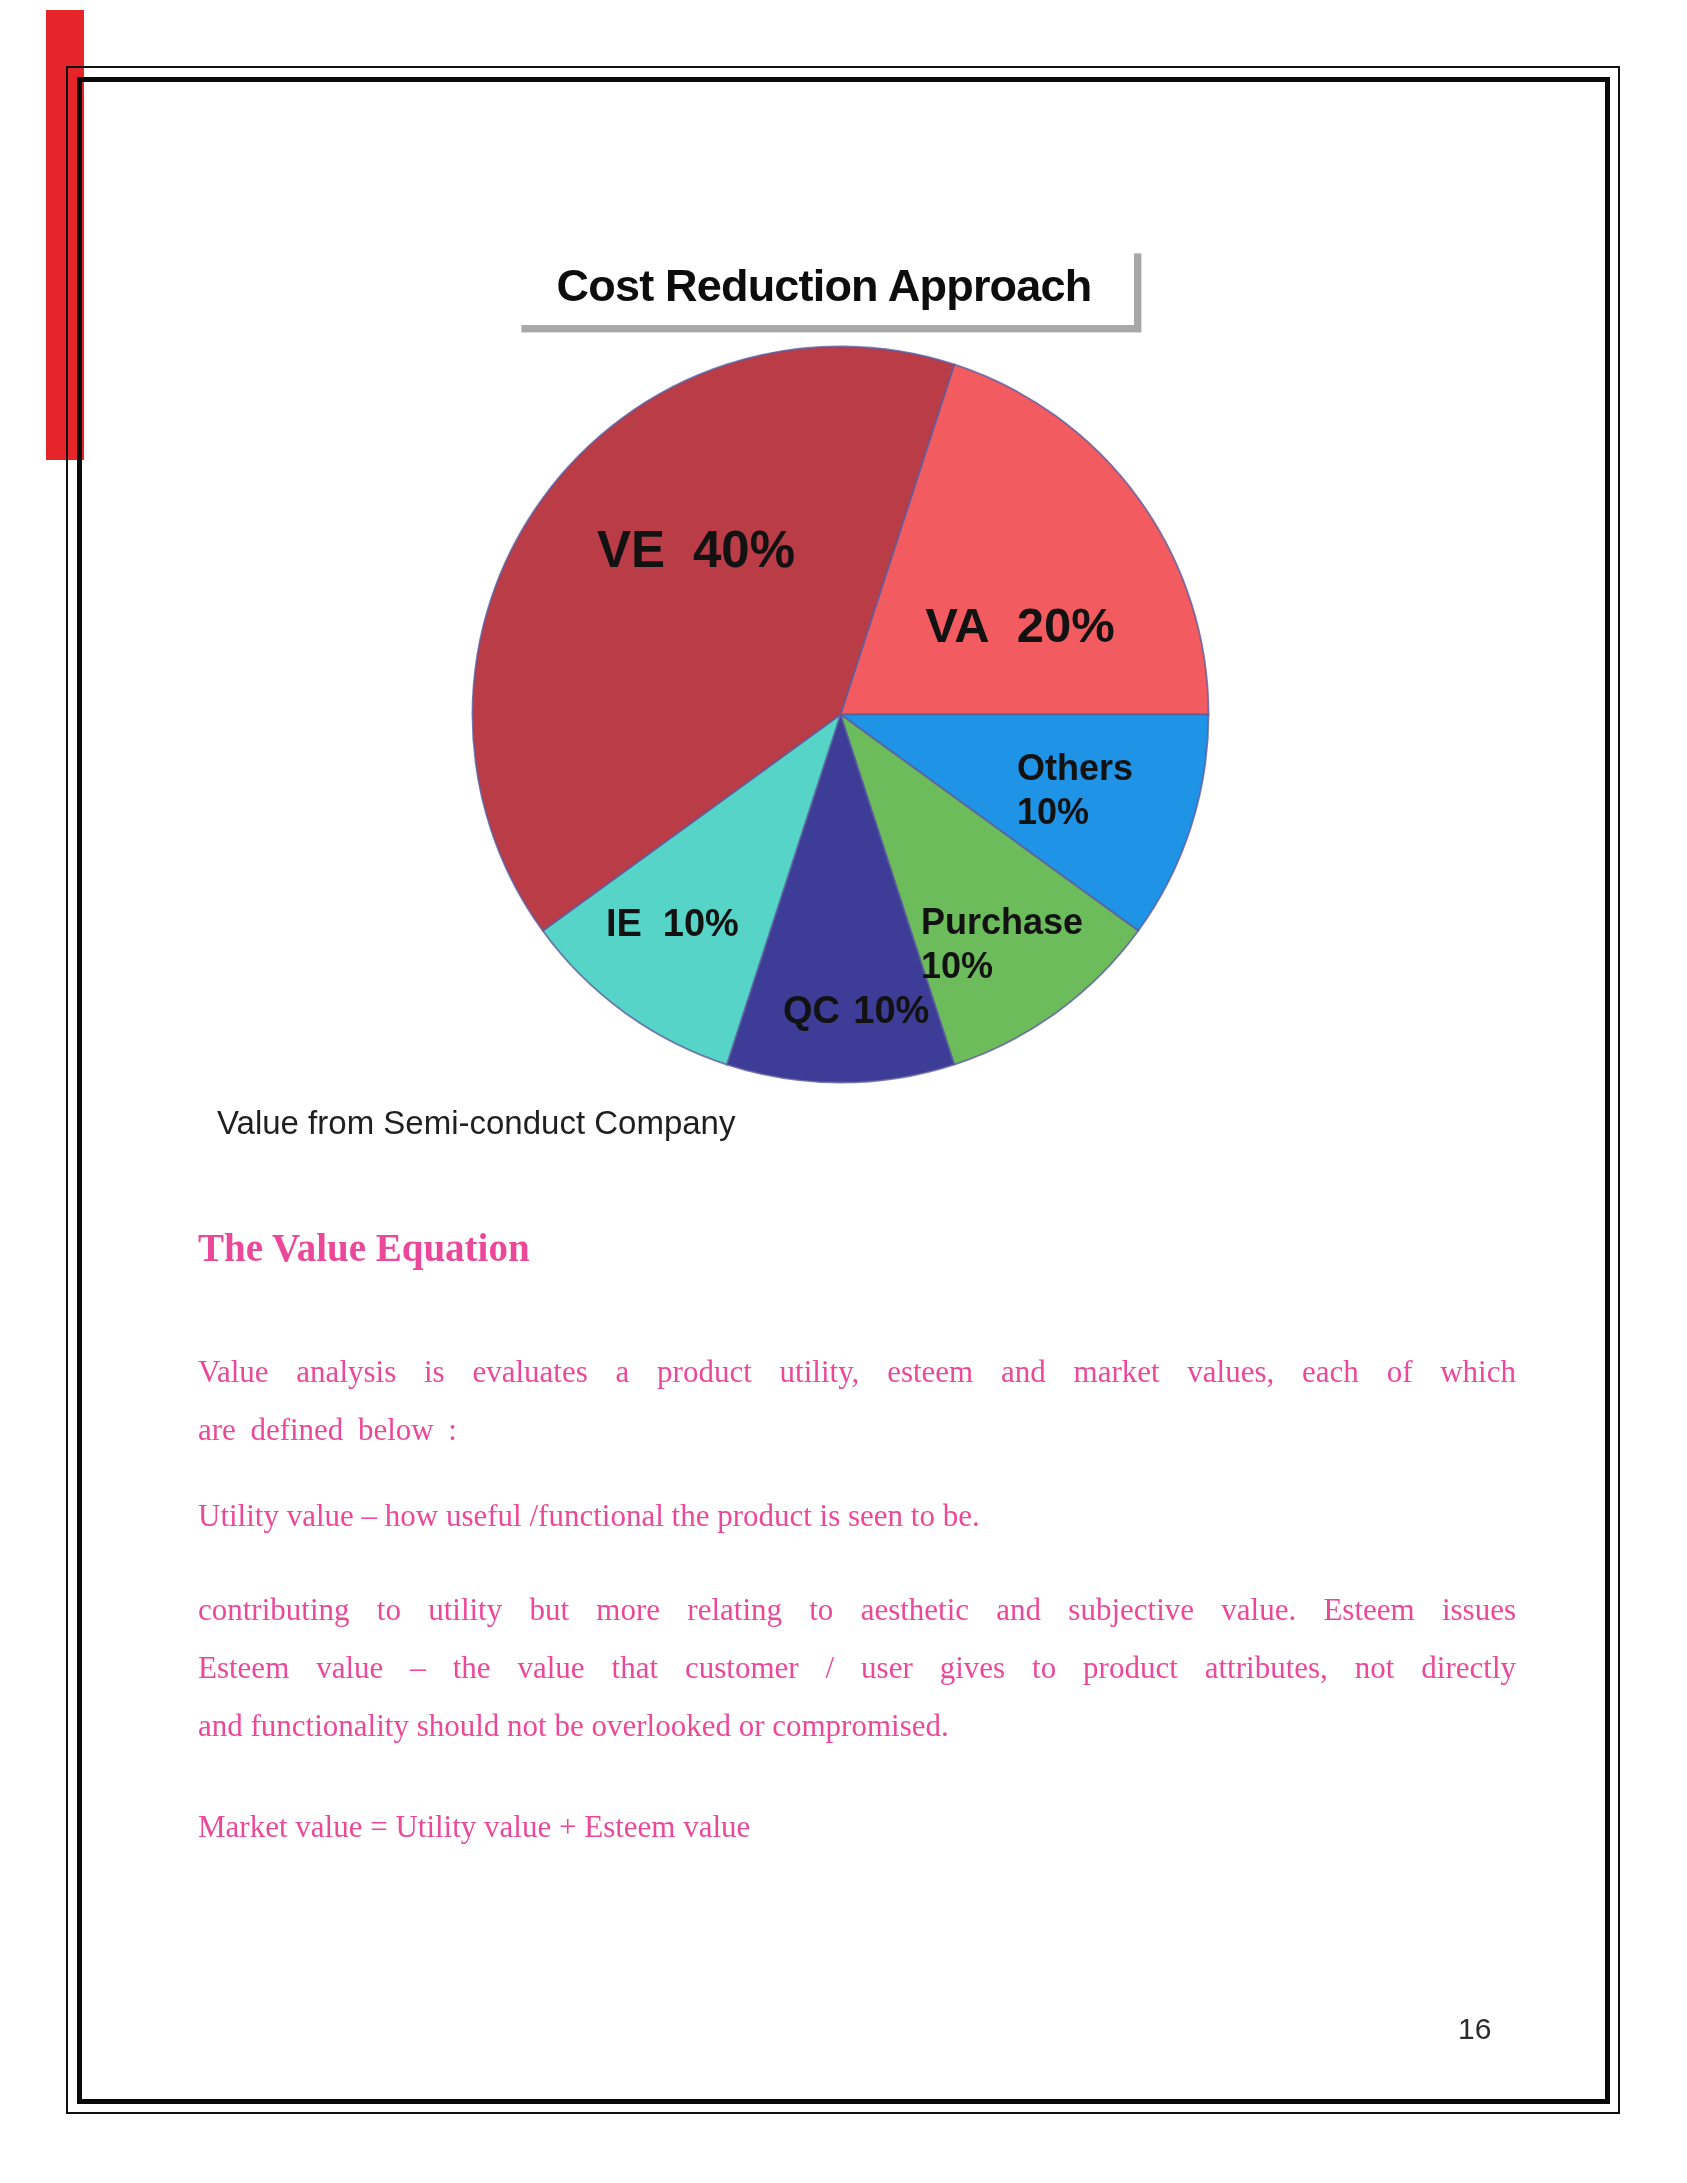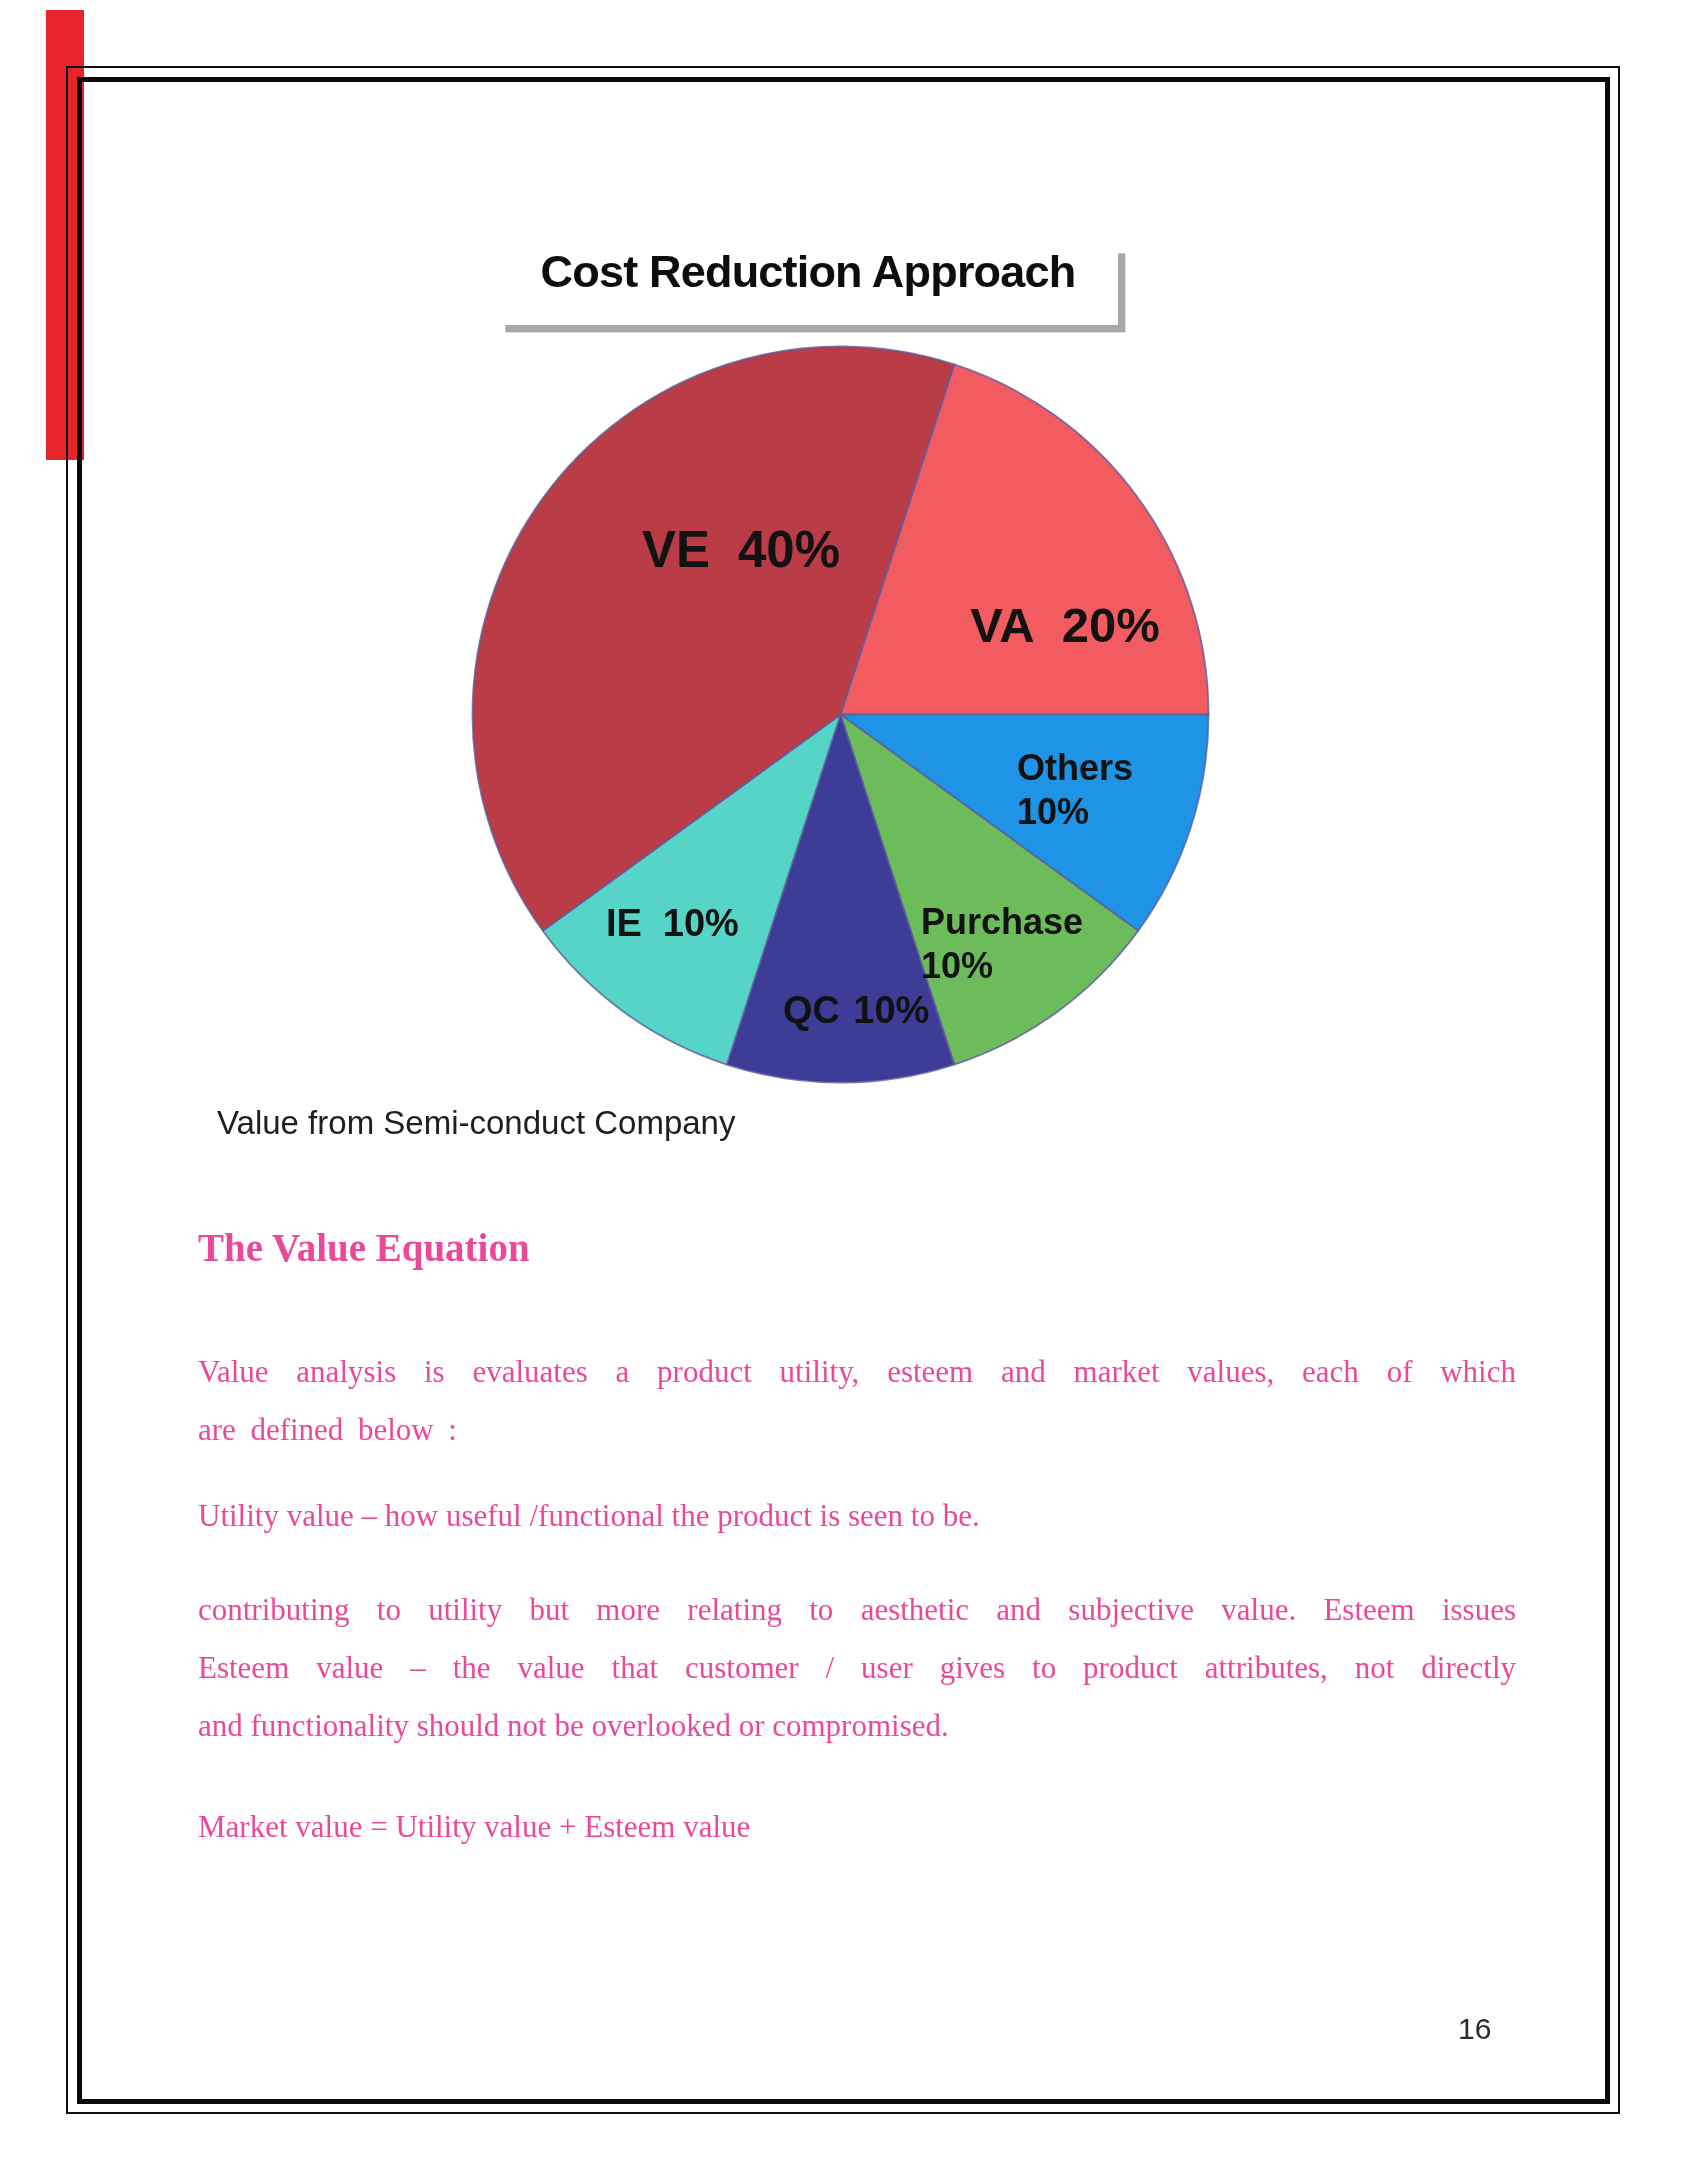--- a/index.html
+++ b/index.html
@@ -8,30 +8,30 @@
   .abs{position:absolute;}
 
   
   .outer-frame{left:66px;top:66px;width:1554px;height:2048px;border:2.5px solid #101010;box-sizing:border-box;}
   .inner-frame{left:77px;top:77px;width:1533px;height:2027px;border:5.8px solid #0a0a0a;box-sizing:border-box;}
 
   
   .red-bar{left:46px;top:10px;width:38px;height:450px;}
 
   
-  .title-box{left:498px;top:246px;width:620px;height:79px;background:#ffffff;
-             box-shadow:7.4px 7.4px 0 #a8a8a8;display:flex;align-items:flex-start;justify-content:center;}
+  .title-box{left:514px;top:246px;width:620px;height:79px;background:#ffffff;
+             box-shadow:7.4px 7.4px 0 #a8a8a8;display:flex;align-items:center;justify-content:center;}
   .title-box .t{font-family:"Liberation Sans","DejaVu Sans",sans-serif;font-weight:700;
                 font-size:45px;letter-spacing:-0.8px;color:#0d0d0d;white-space:nowrap;}
 
   
   .pie-svg{left:470px;top:344px;width:741px;height:741px;}
   .slice-label{position:absolute;font-family:"Liberation Sans","DejaVu Sans",sans-serif;
                font-weight:700;color:#121212;line-height:1.22;white-space:nowrap;}
-  .lbl-center{transform:translate(-50%,-50%);margin-left:45px;}
+  .lbl-center{transform:translate(-50%,-50%);}
   .lbl-ve{left:696px;top:550px;font-size:51px;}
   .lbl-va{left:1020px;top:626px;font-size:49px;}
   .lbl-others{left:1017px;top:746px;font-size:36px;}
   .lbl-purchase{left:921px;top:900px;font-size:36px;}
   .lbl-qc{left:783px;top:987px;font-size:38px;}
   .lbl-ie{left:606px;top:900px;font-size:38px;}
   .pct-inline{margin-left:0.55em;}
   .pct-inline-sm{margin-left:0.35em;}
   .pct-block{display:block;}
 

